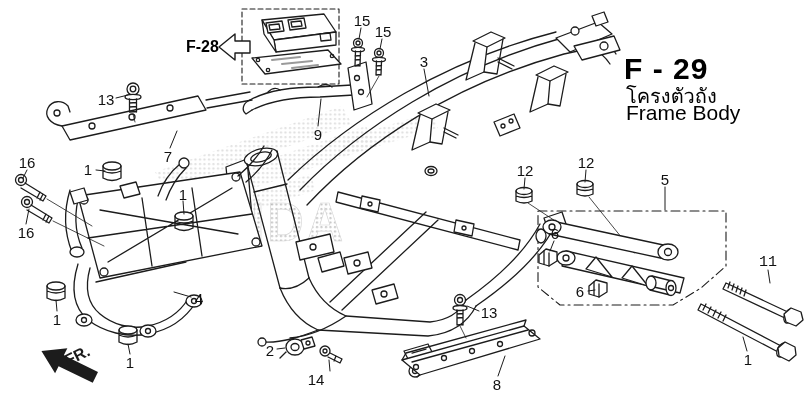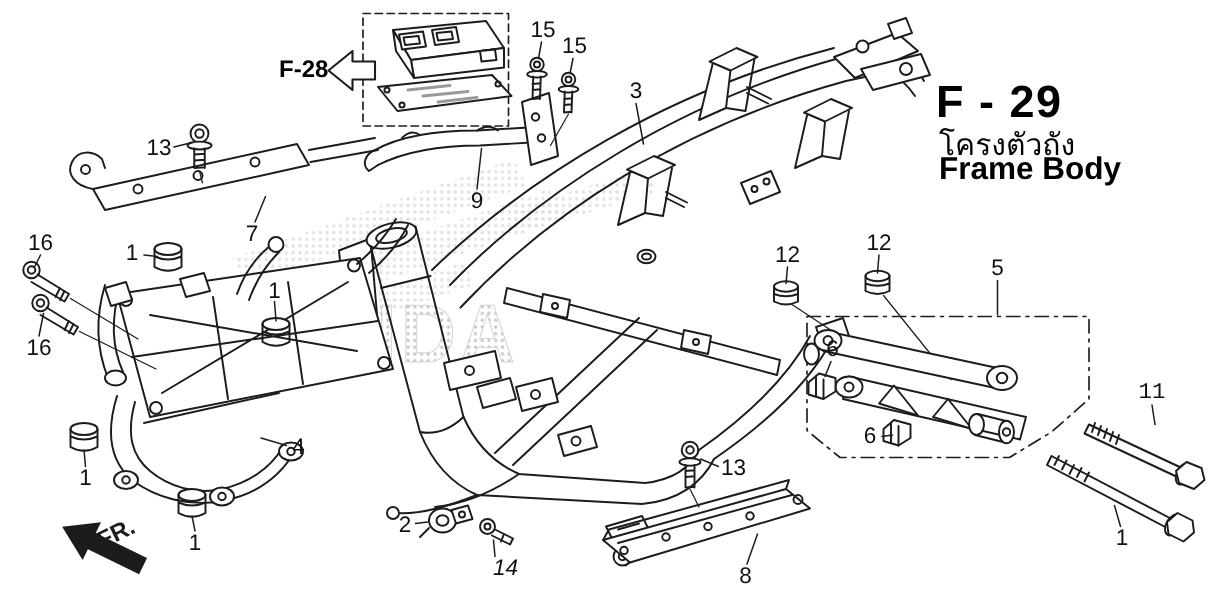--- a/index.html
+++ b/index.html
@@ -5,21 +5,21 @@
   html,body{margin:0;padding:0;background:#fff;}
   .stage{position:relative;width:810px;height:405px;background:#fff;overflow:hidden;
          font-family:"Liberation Sans",sans-serif;}
   .stage svg{position:absolute;left:0;top:0;}
   #callout-layer{position:absolute;left:0;top:0;width:810px;height:405px;pointer-events:none;}
   .co{position:absolute;transform:translate(-50%,-50%);font-size:15px;color:#111;
       pointer-events:auto;line-height:1;}
   .title-block div{position:absolute;color:#000;}
   #page-code{left:624px;top:33px;font-size:30px;font-weight:bold;letter-spacing:1px;margin-top:19px;}
   #title-thai{left:626px;top:80px;font-size:20px;}
-  #title-en{left:626px;top:101px;font-size:21px;font-weight:bold;}
+  #title-en{left:626px;top:101px;font-size:21px;font-weight:normal;}
   #ref-label{position:absolute;left:186px;top:38px;font-size:16px;font-weight:bold;color:#000000;}
 </style>
 </head>
 <body>
 
 <div class="stage">
 
 <svg width="810" height="405" viewBox="0 0 810 405">
   <defs>
     <pattern id="dots" width="4.5" height="4.5" patternUnits="userSpaceOnUse">
@@ -342,21 +342,21 @@
       <div class="co" style="left: 106px; top: 99px;">13</div>
       <div class="co" style="left: 168px; top: 156px;">7</div>
       <div class="co" style="left: 27px; top: 162px;">16</div>
       <div class="co" style="left: 26px; top: 232px;">16</div>
       <div class="co" style="left: 88px; top: 169px;">1</div>
       <div class="co" style="left: 183px; top: 194px;">1</div>
       <div class="co" style="left: 57px; top: 319px;">1</div>
       <div class="co" style="left: 130px; top: 362px;">1</div>
       <div class="co" style="left: 199px; top: 298px;">4</div>
       <div class="co" style="left: 270px; top: 350px;">2</div>
-      <div class="co" style="left: 337px; top: 379px; font-style: italic;">14</div>
+      <div class="co" style="left: 316px; top: 379px;">14</div>
       <div class="co" style="left: 318px; top: 134px;">9</div>
       <div class="co" style="left: 424px; top: 61px;">3</div>
       <div class="co" style="left: 362px; top: 20px;">15</div>
       <div class="co" style="left: 383px; top: 31px;">15</div>
       <div class="co" style="left: 489px; top: 312px;">13</div>
       <div class="co" style="left: 497px; top: 384px;">8</div>
       <div class="co" style="left: 525px; top: 170px;">12</div>
       <div class="co" style="left: 586px; top: 162px;">12</div>
       <div class="co" style="left: 665px; top: 179px;">5</div>
       <div class="co" style="left: 555px; top: 233px;">6</div>

